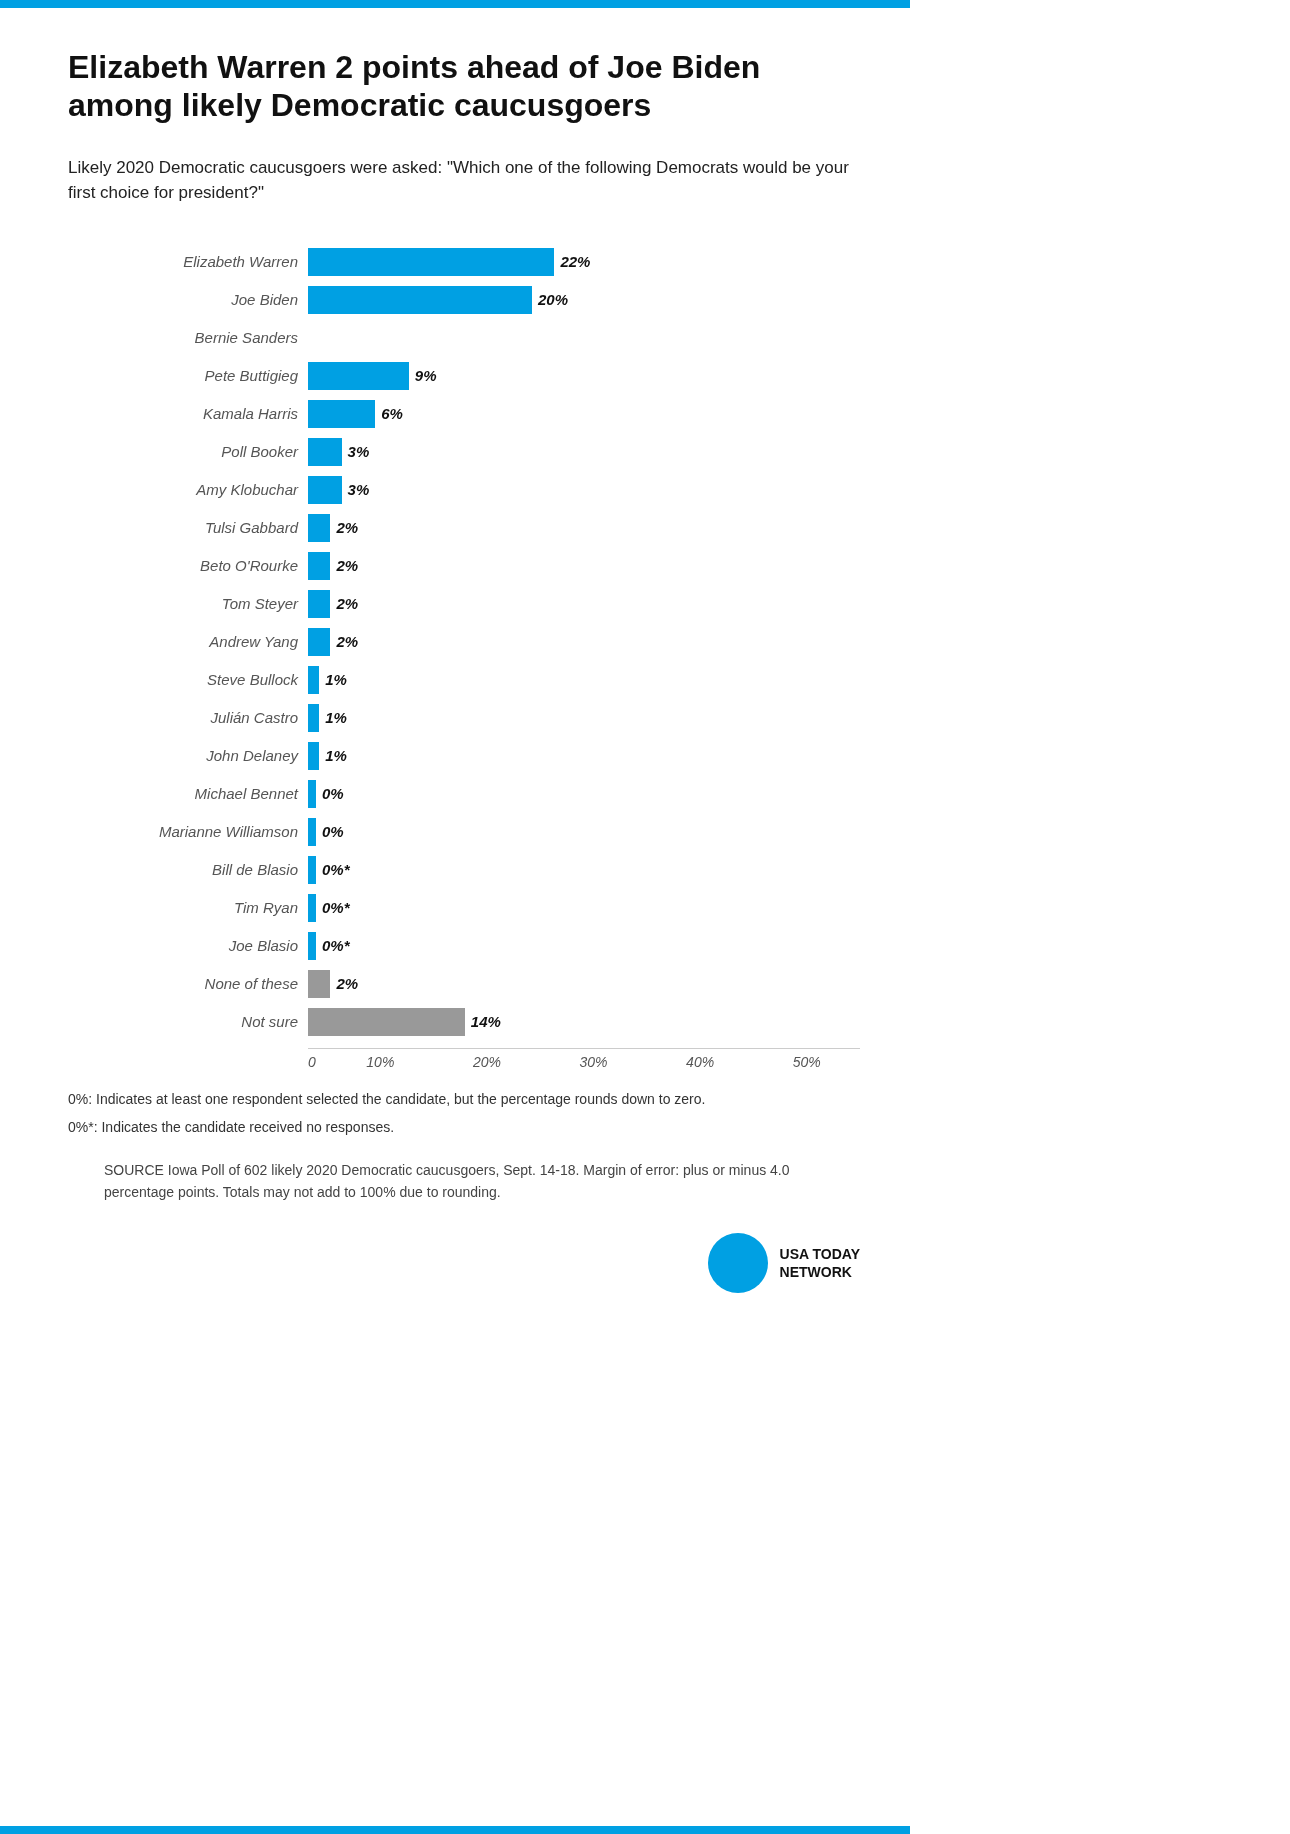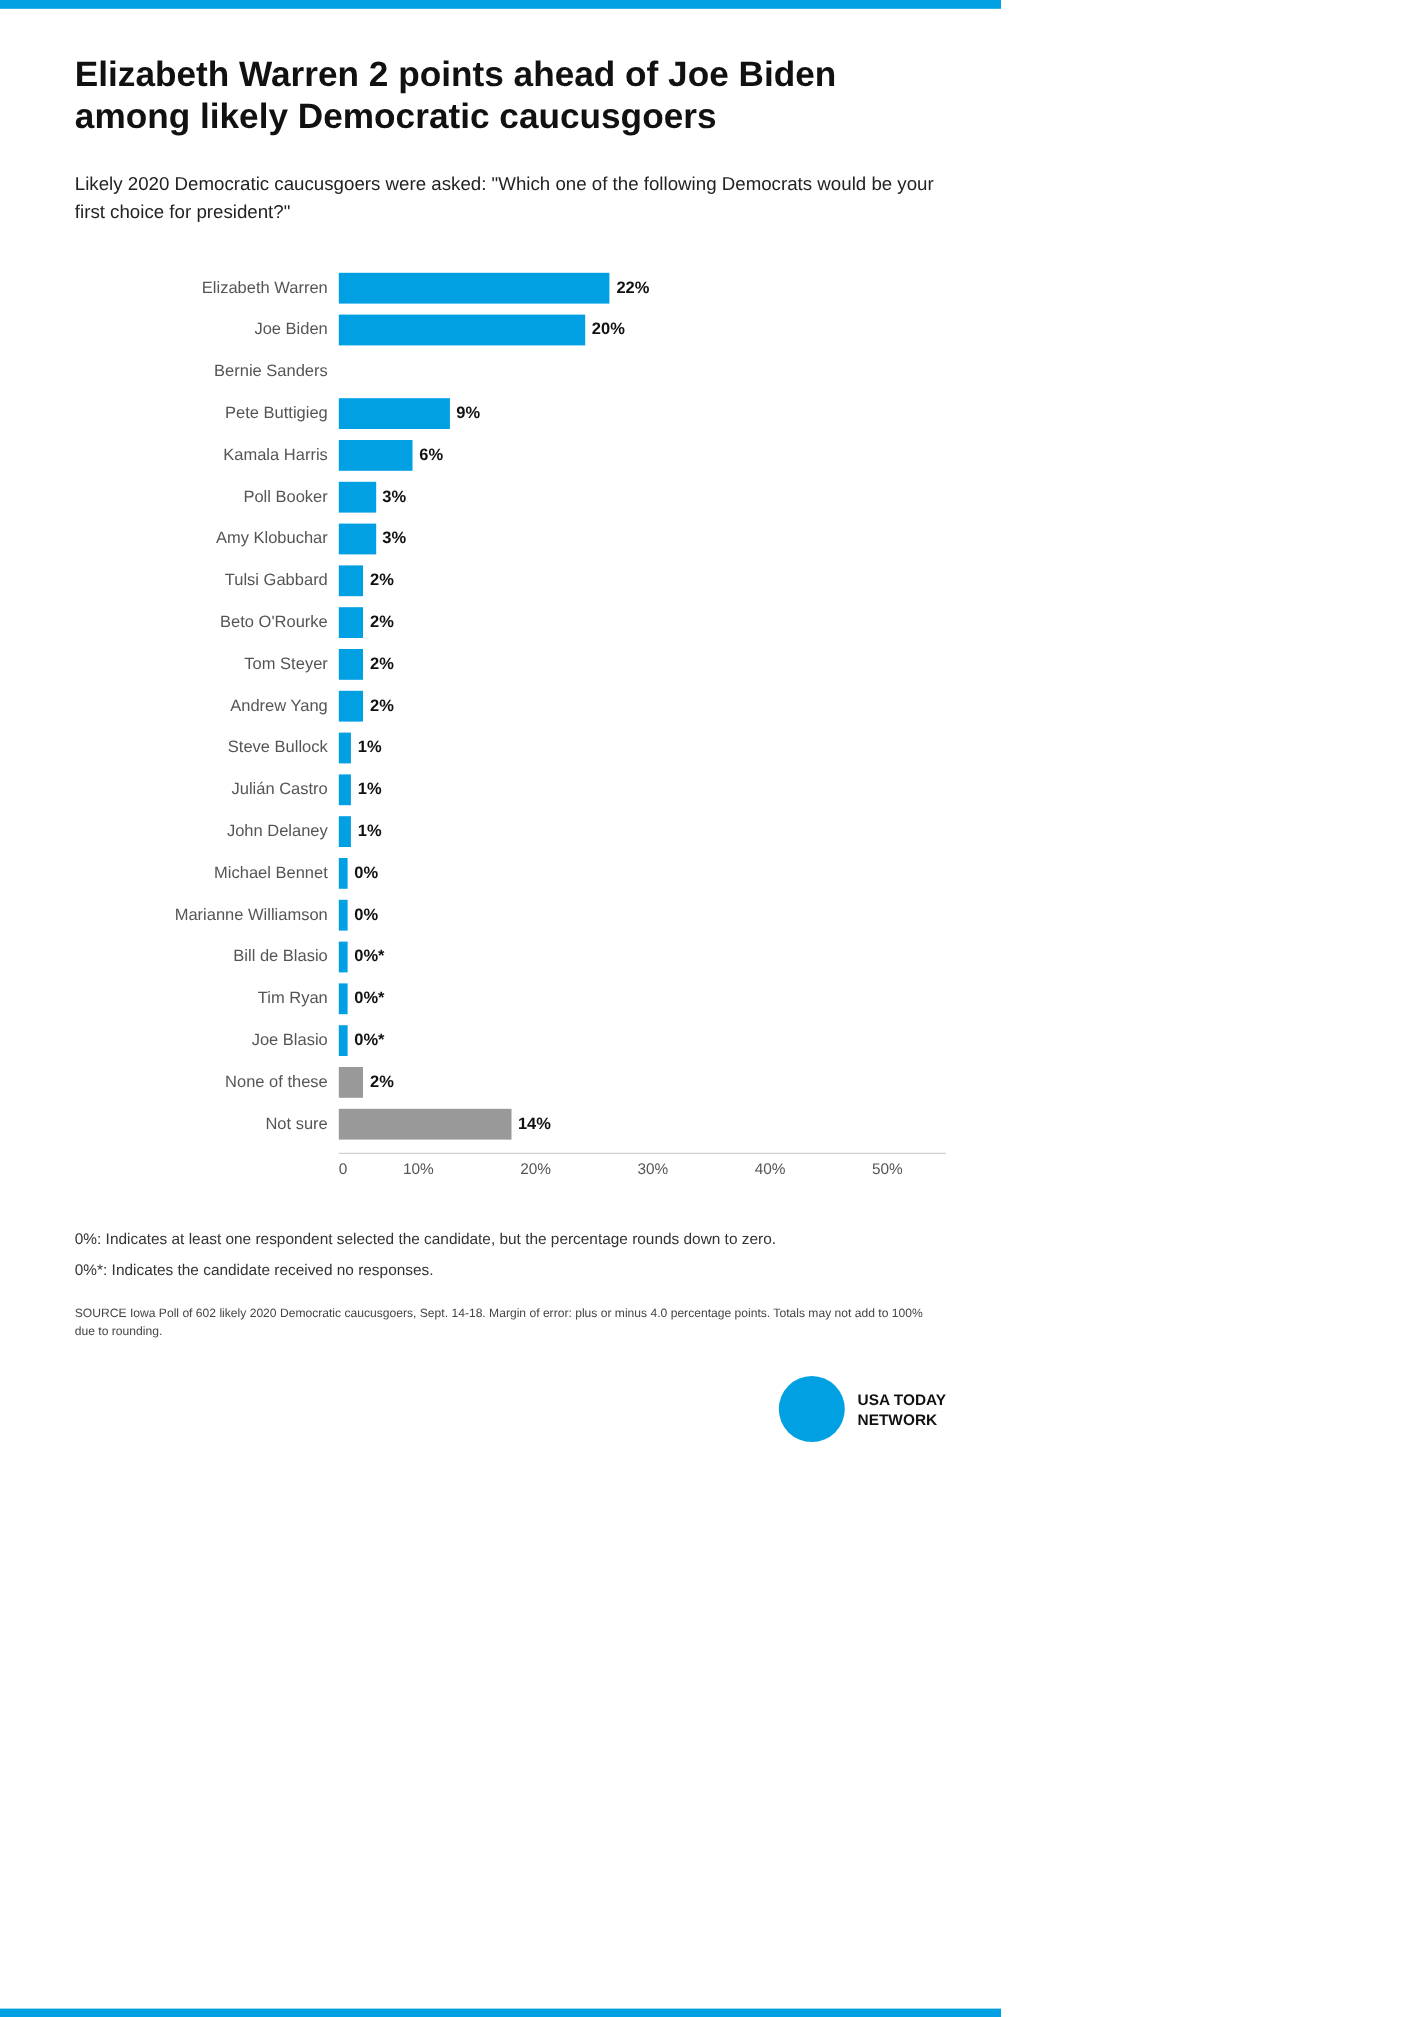--- a/index.html
+++ b/index.html
@@ -34,21 +34,22 @@
       margin-bottom: 30px;
     }
     .subtitle {
       font-size: 17px;
       color: #222;
       line-height: 1.5;
       margin-bottom: 40px;
     }
     .chart-container {
       width: 100%;
-      margin-bottom: 45px;
+      margin-bottom: 18px;
+      font-style: italic;
     }
     .chart-row {
       display: flex;
       align-items: center;
       margin-bottom: 6px;
       min-height: 32px;
     }
     .candidate-name {
       width: 240px;
       text-align: right;
@@ -93,24 +94,25 @@
     .footnotes {
       font-size: 14px;
       color: #333;
       line-height: 1.6;
       margin-bottom: 20px;
     }
     .footnotes p {
       margin-bottom: 6px;
     }
     .source {
-      font-size: 11px;
+      font-size: 14px;
       color: #444;
       line-height: 1.6;
       margin-bottom: 30px;
+      margin-left: 36px;
     }
     .logo-area {
       display: flex;
       justify-content: flex-end;
       align-items: center;
       gap: 12px;
     }
     .logo-circle {
       width: 60px;
       height: 60px;

